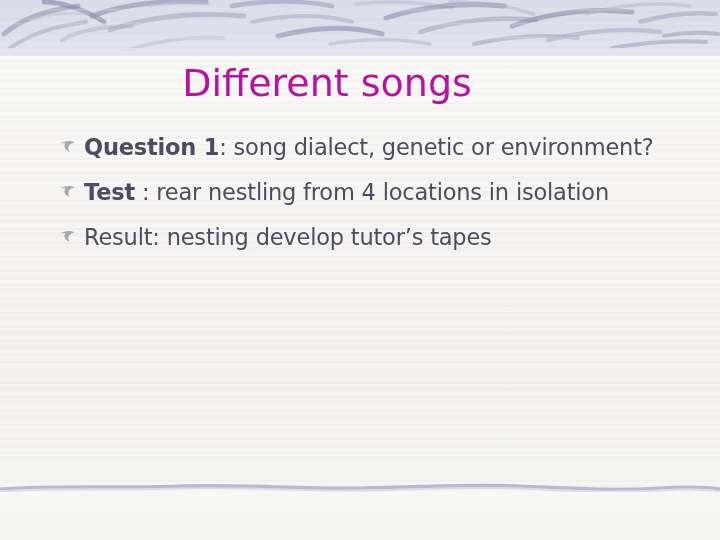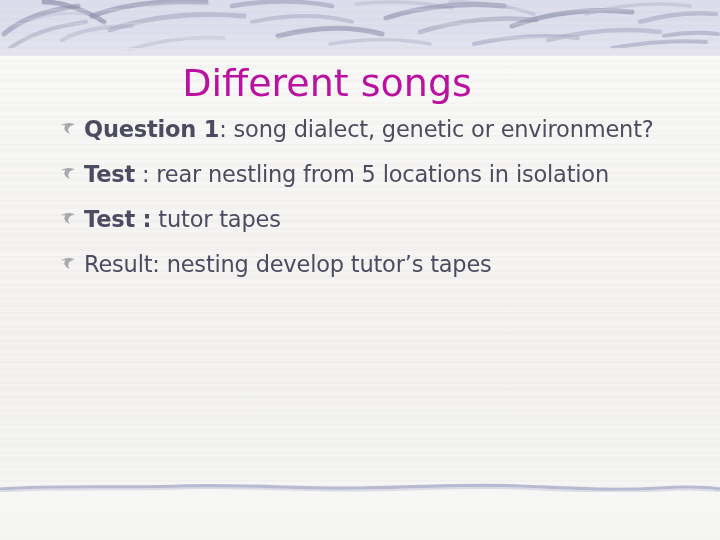--- a/index.html
+++ b/index.html
@@ -85,21 +85,21 @@
     font-weight: 400;
     letter-spacing: 0px;
     color: #bb11a0;
     line-height: 46px;
     white-space: nowrap;
   }
 
   
   .body {
     position: absolute;
-    top: 114px;
+    top: 132px;
     left: 58px;
     width: 632px;
   }
 
   .bullet-row {
     display: flex;
     align-items: flex-start;
     margin-bottom: 14px;
   }
 
@@ -195,35 +195,25 @@
       </span>
     </div>
 
     <div class="bullet-row">
       <span class="bullet-marker">
         <svg width="20" height="20" viewBox="0 0 20 20" xmlns="http://www.w3.org/2000/svg">
           <path d="M2.5,5.5 C7,2.5 13,2.2 16.5,4.5 C13.5,5.2 11.2,6.6 10.4,8.8 C9.8,10.6 10.6,12.6 12,13.8 C9.4,13.4 7.4,11.8 6.6,9.6 C6,7.8 6.6,6.4 7.6,5.4 C5.8,5.2 4,5.3 2.5,5.5 Z" fill="#a9a9ad"></path>
         </svg>
       </span>
       <span class="bullet-text">
-        <span class="b">Test</span><span> : rear nestling from 5 locations in isolation</span>
+        <span class="b">Test</span><span> : rear nestling from 4 locations in isolation</span>
       </span>
     </div>
 
 
-    <div class="bullet-row">
-      <span class="bullet-marker">
-        <svg width="20" height="20" viewBox="0 0 20 20" xmlns="http://www.w3.org/2000/svg">
-          <path d="M2.5,5.5 C7,2.5 13,2.2 16.5,4.5 C13.5,5.2 11.2,6.6 10.4,8.8 C9.8,10.6 10.6,12.6 12,13.8 C9.4,13.4 7.4,11.8 6.6,9.6 C6,7.8 6.6,6.4 7.6,5.4 C5.8,5.2 4,5.3 2.5,5.5 Z" fill="#a9a9ad"></path>
-        </svg>
-      </span>
-      <span class="bullet-text">
-        <span class="b">Test :</span><span> tutor tapes</span>
-      </span>
-    </div>
 
     <div class="bullet-row">
       <span class="bullet-marker">
         <svg width="20" height="20" viewBox="0 0 20 20" xmlns="http://www.w3.org/2000/svg">
           <path d="M2.5,5.5 C7,2.5 13,2.2 16.5,4.5 C13.5,5.2 11.2,6.6 10.4,8.8 C9.8,10.6 10.6,12.6 12,13.8 C9.4,13.4 7.4,11.8 6.6,9.6 C6,7.8 6.6,6.4 7.6,5.4 C5.8,5.2 4,5.3 2.5,5.5 Z" fill="#a9a9ad"></path>
         </svg>
       </span>
       <span class="bullet-text">
         <span class="b"></span><span>Result: nesting develop tutor’s tapes</span>
       </span>

